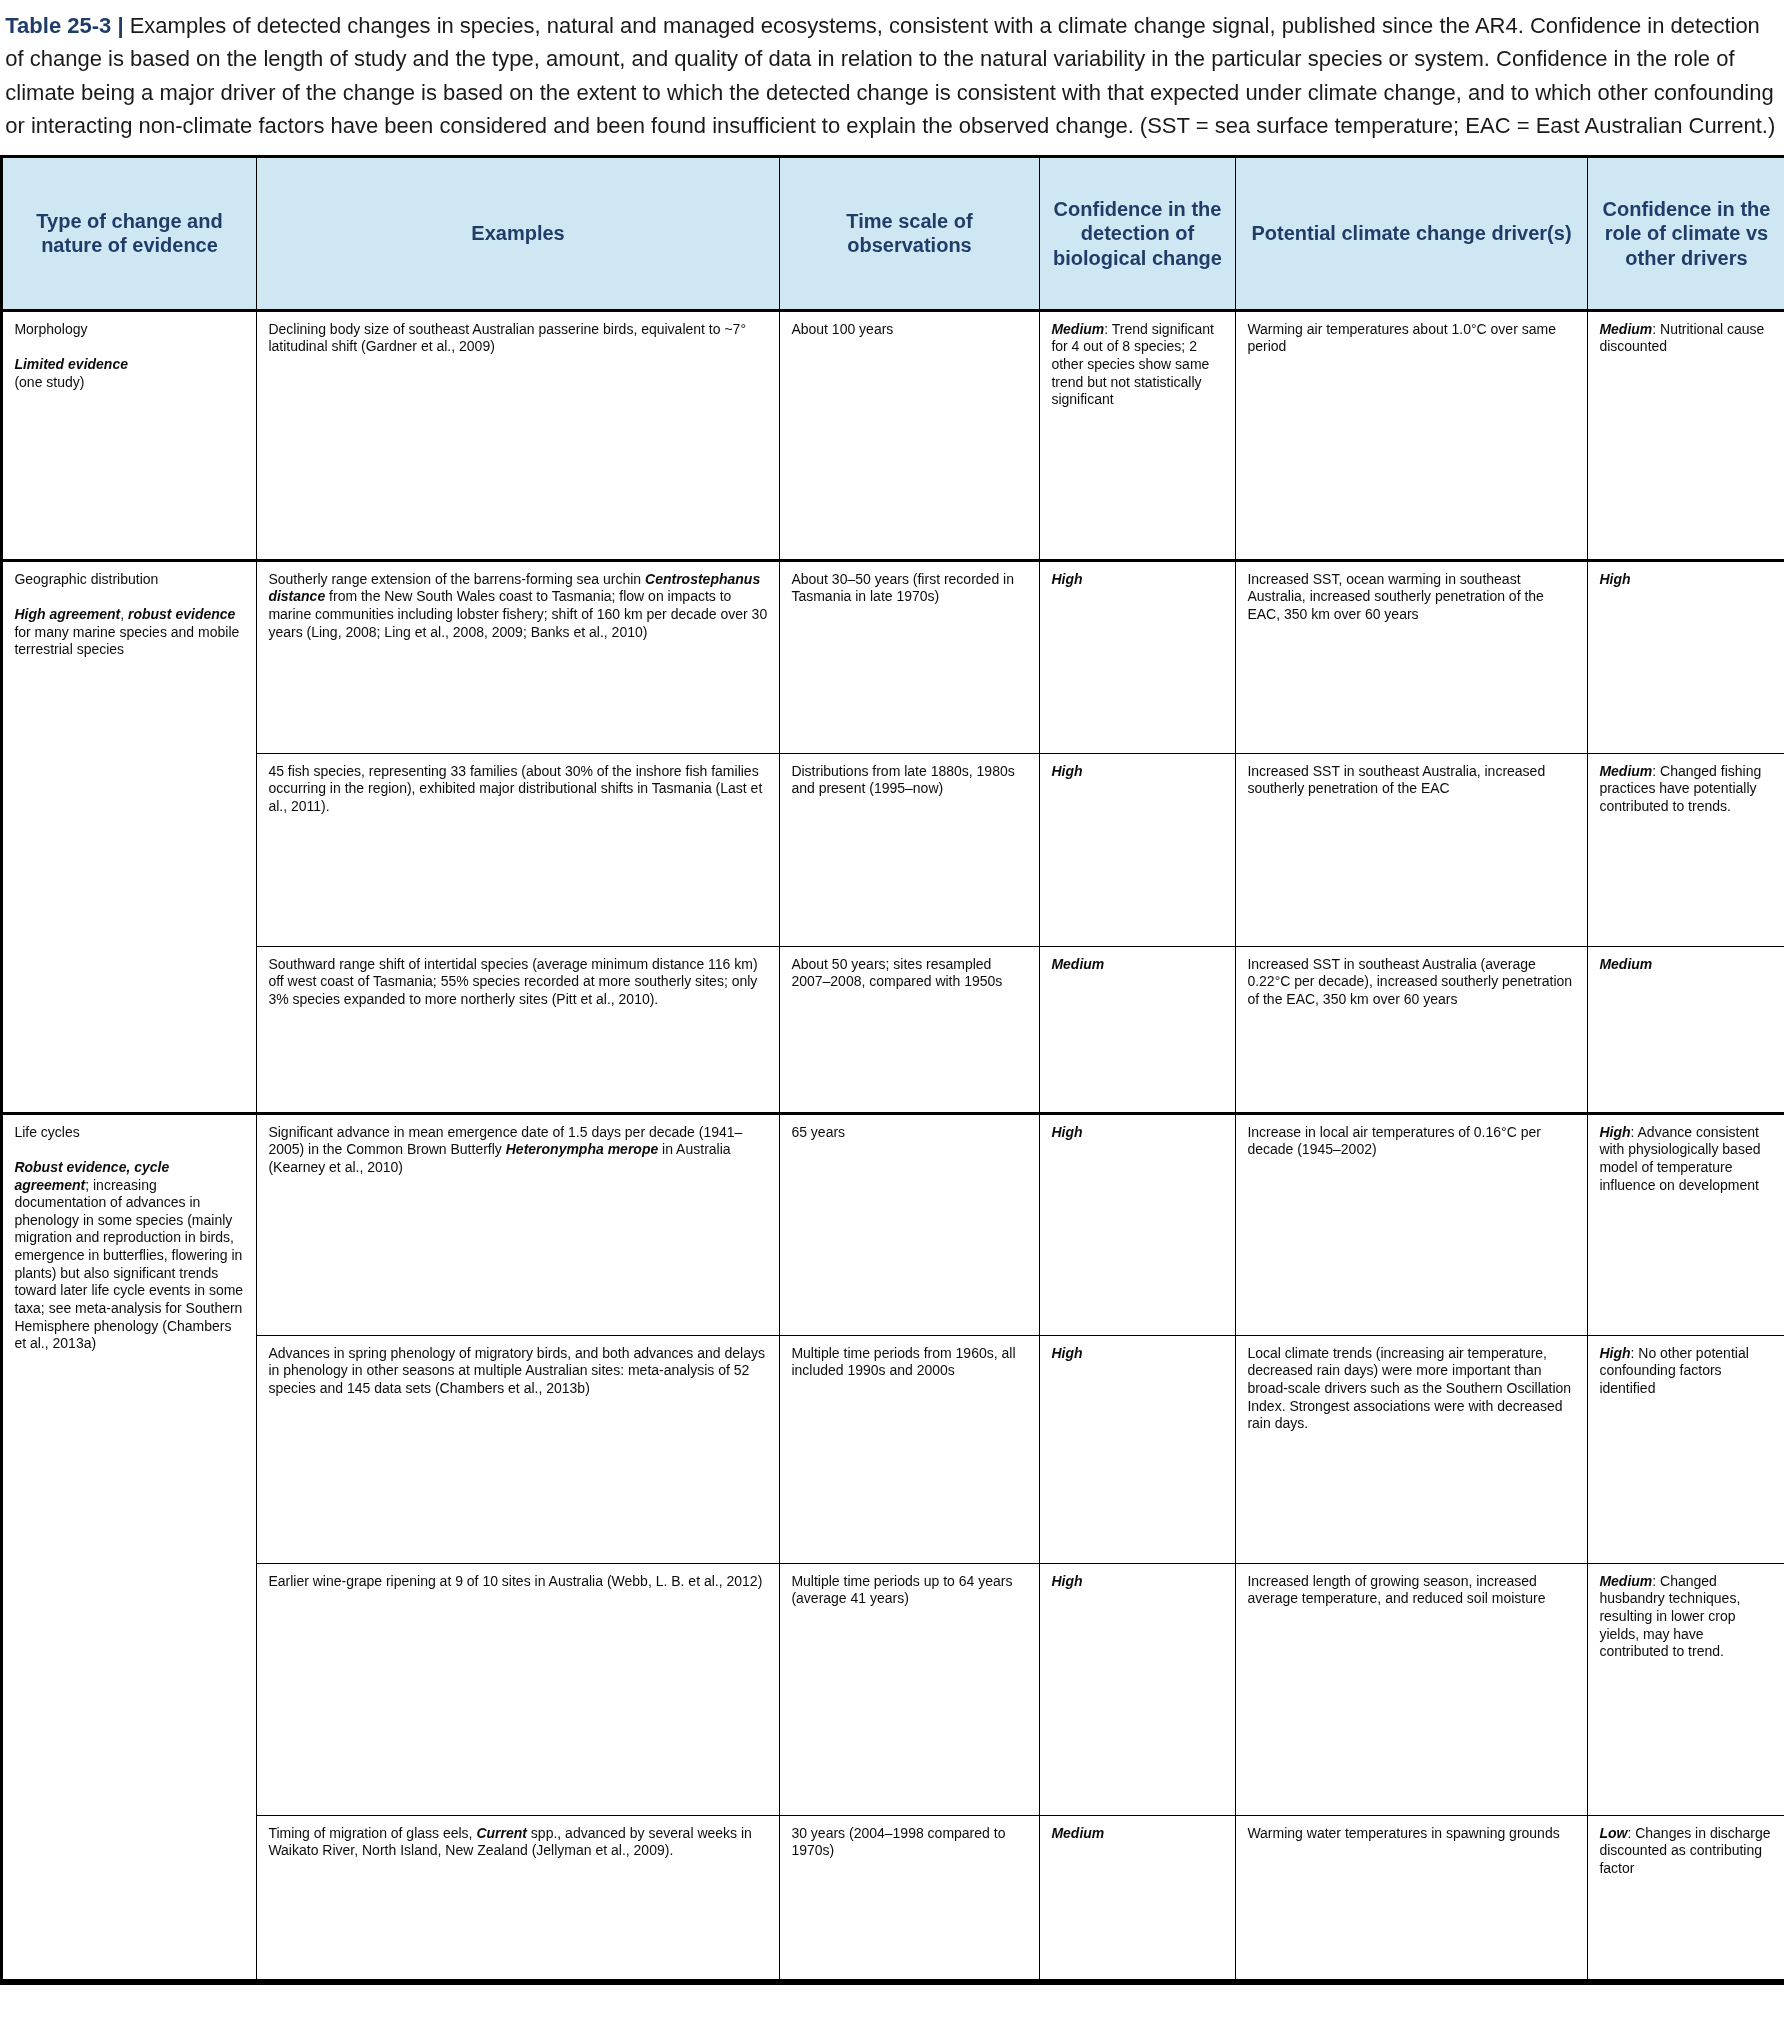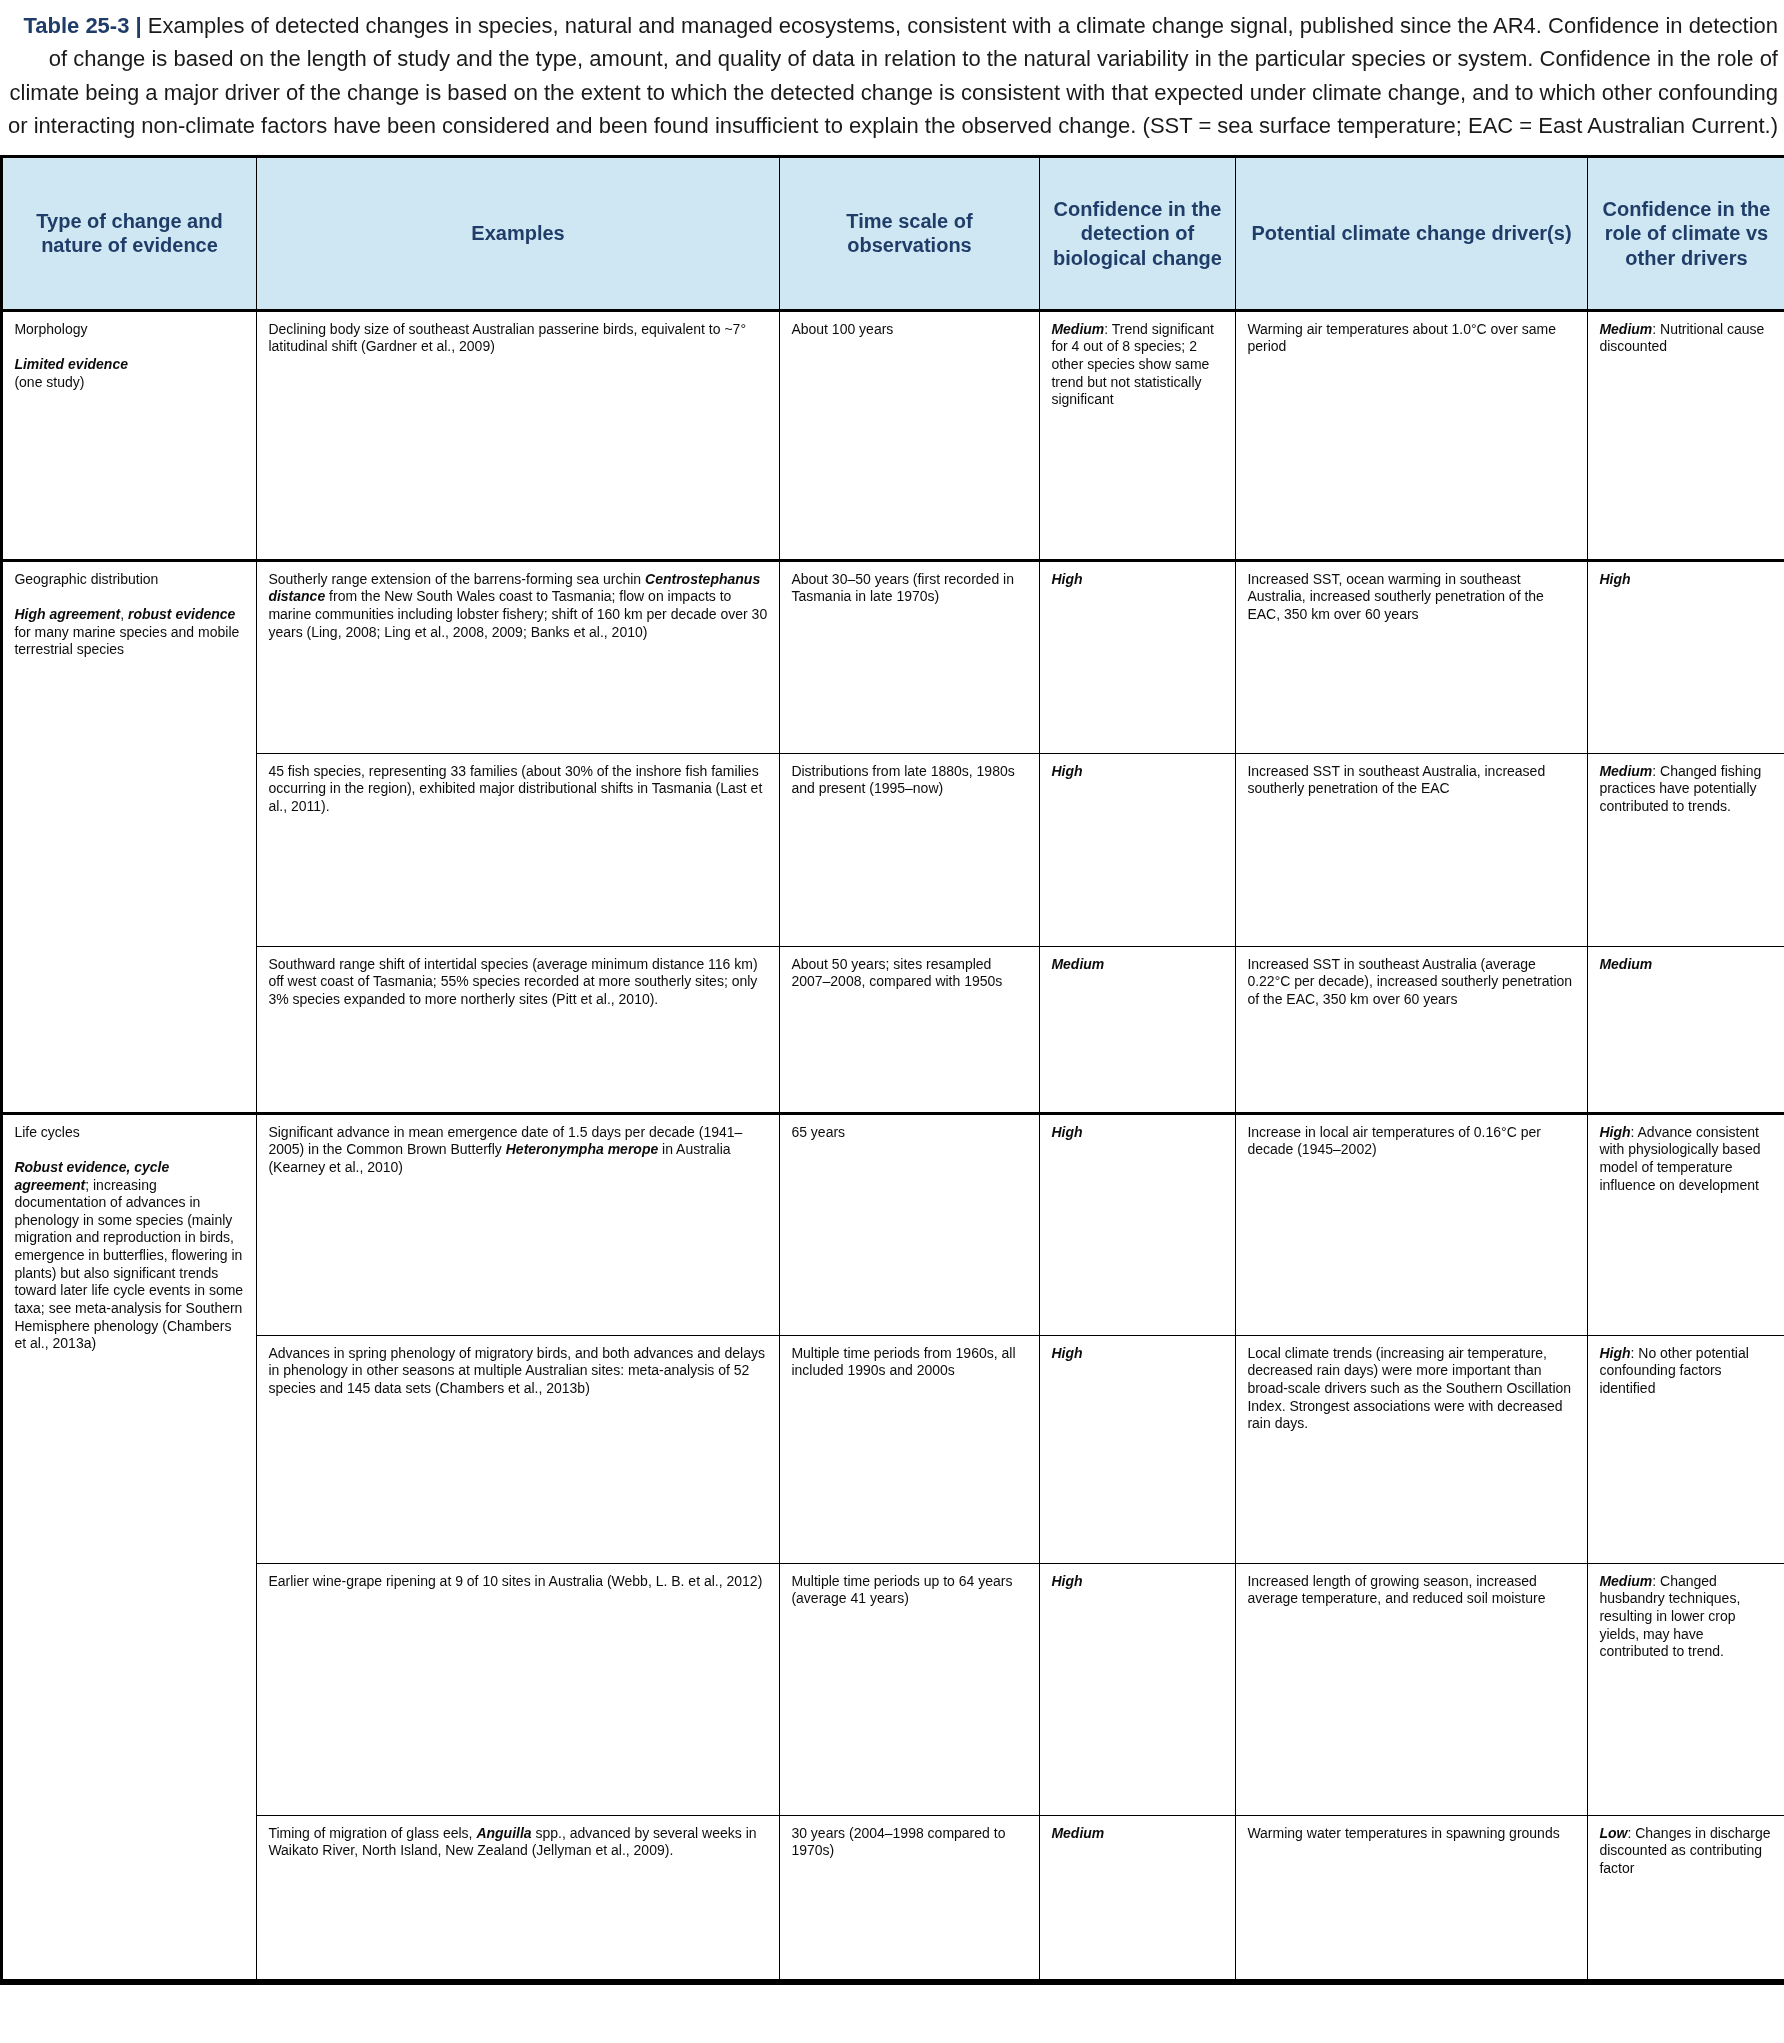--- a/index.html
+++ b/index.html
@@ -7,21 +7,21 @@
     width:1785px;
     font-family:"Liberation Sans", sans-serif;
     color:#111;
     -webkit-font-smoothing:antialiased;
   }
   .caption {
     padding:8.8px 7px 12.3px 5.3px;
     font-size:22px;
     line-height:1.52;
     color:#1a1a1a;
-    text-align:right;
+    text-align:left;
   }
   .caption-label {
     color:#1f3d68;
     font-weight:bold;
   }
   table.t253 {
     border-collapse:collapse;
     width:1785px;
     table-layout:fixed;
     border:3.5px solid #000;
@@ -135,21 +135,21 @@
       <td><i>High</i>: No other potential confounding factors identified</td>
     </tr>
     <tr class="sub-row" style="height:252px">
       <td>Earlier wine-grape ripening at 9 of 10 sites in Australia (Webb, L. B. et al., 2012)</td>
       <td>Multiple time periods up to 64 years (average 41 years)</td>
       <td><i>High</i></td>
       <td>Increased length of growing season, increased average temperature, and reduced soil moisture</td>
       <td><i>Medium</i>: Changed husbandry techniques, resulting in lower crop yields, may have contributed to trend.</td>
     </tr>
     <tr class="sub-row" style="height:167px">
-      <td>Timing of migration of glass eels, <i>Anguilla</i> spp., advanced by several weeks in Waikato River, North Island, New Zealand (Jellyman et al., 2009).</td>
+      <td>Timing of migration of glass eels, <i>Current</i> spp., advanced by several weeks in Waikato River, North Island, New Zealand (Jellyman et al., 2009).</td>
       <td>30 years (2004–1998 compared to 1970s)</td>
       <td><i>Medium</i></td>
       <td>Warming water temperatures in spawning grounds</td>
       <td><i>Low</i>: Changes in discharge discounted as contributing factor</td>
     </tr>
   </tbody>
 </table>
 
 
 </body></html>

